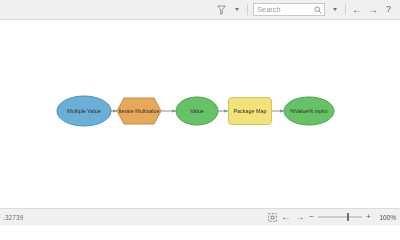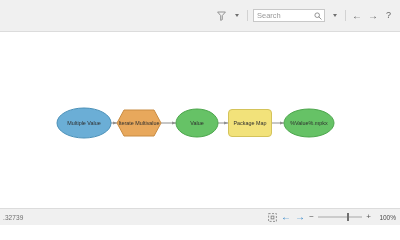--- a/index.html
+++ b/index.html
@@ -22,21 +22,21 @@
     width: 400px;
     height: 225px;
     display: flex;
     flex-direction: column;
     background: #ffffff;
   }
 
   
   .toolbar {
     position: relative;
-    height: 32px;
+    height: 20px;
     min-height: 18px;
     background: #f0f0f0;
     border-bottom: 1px solid #dcdcdc;
     display: flex;
     align-items: center;
     justify-content: flex-end;
     padding: 0 4px 0 0;
     box-sizing: border-box;
   }
   .tb-group {

